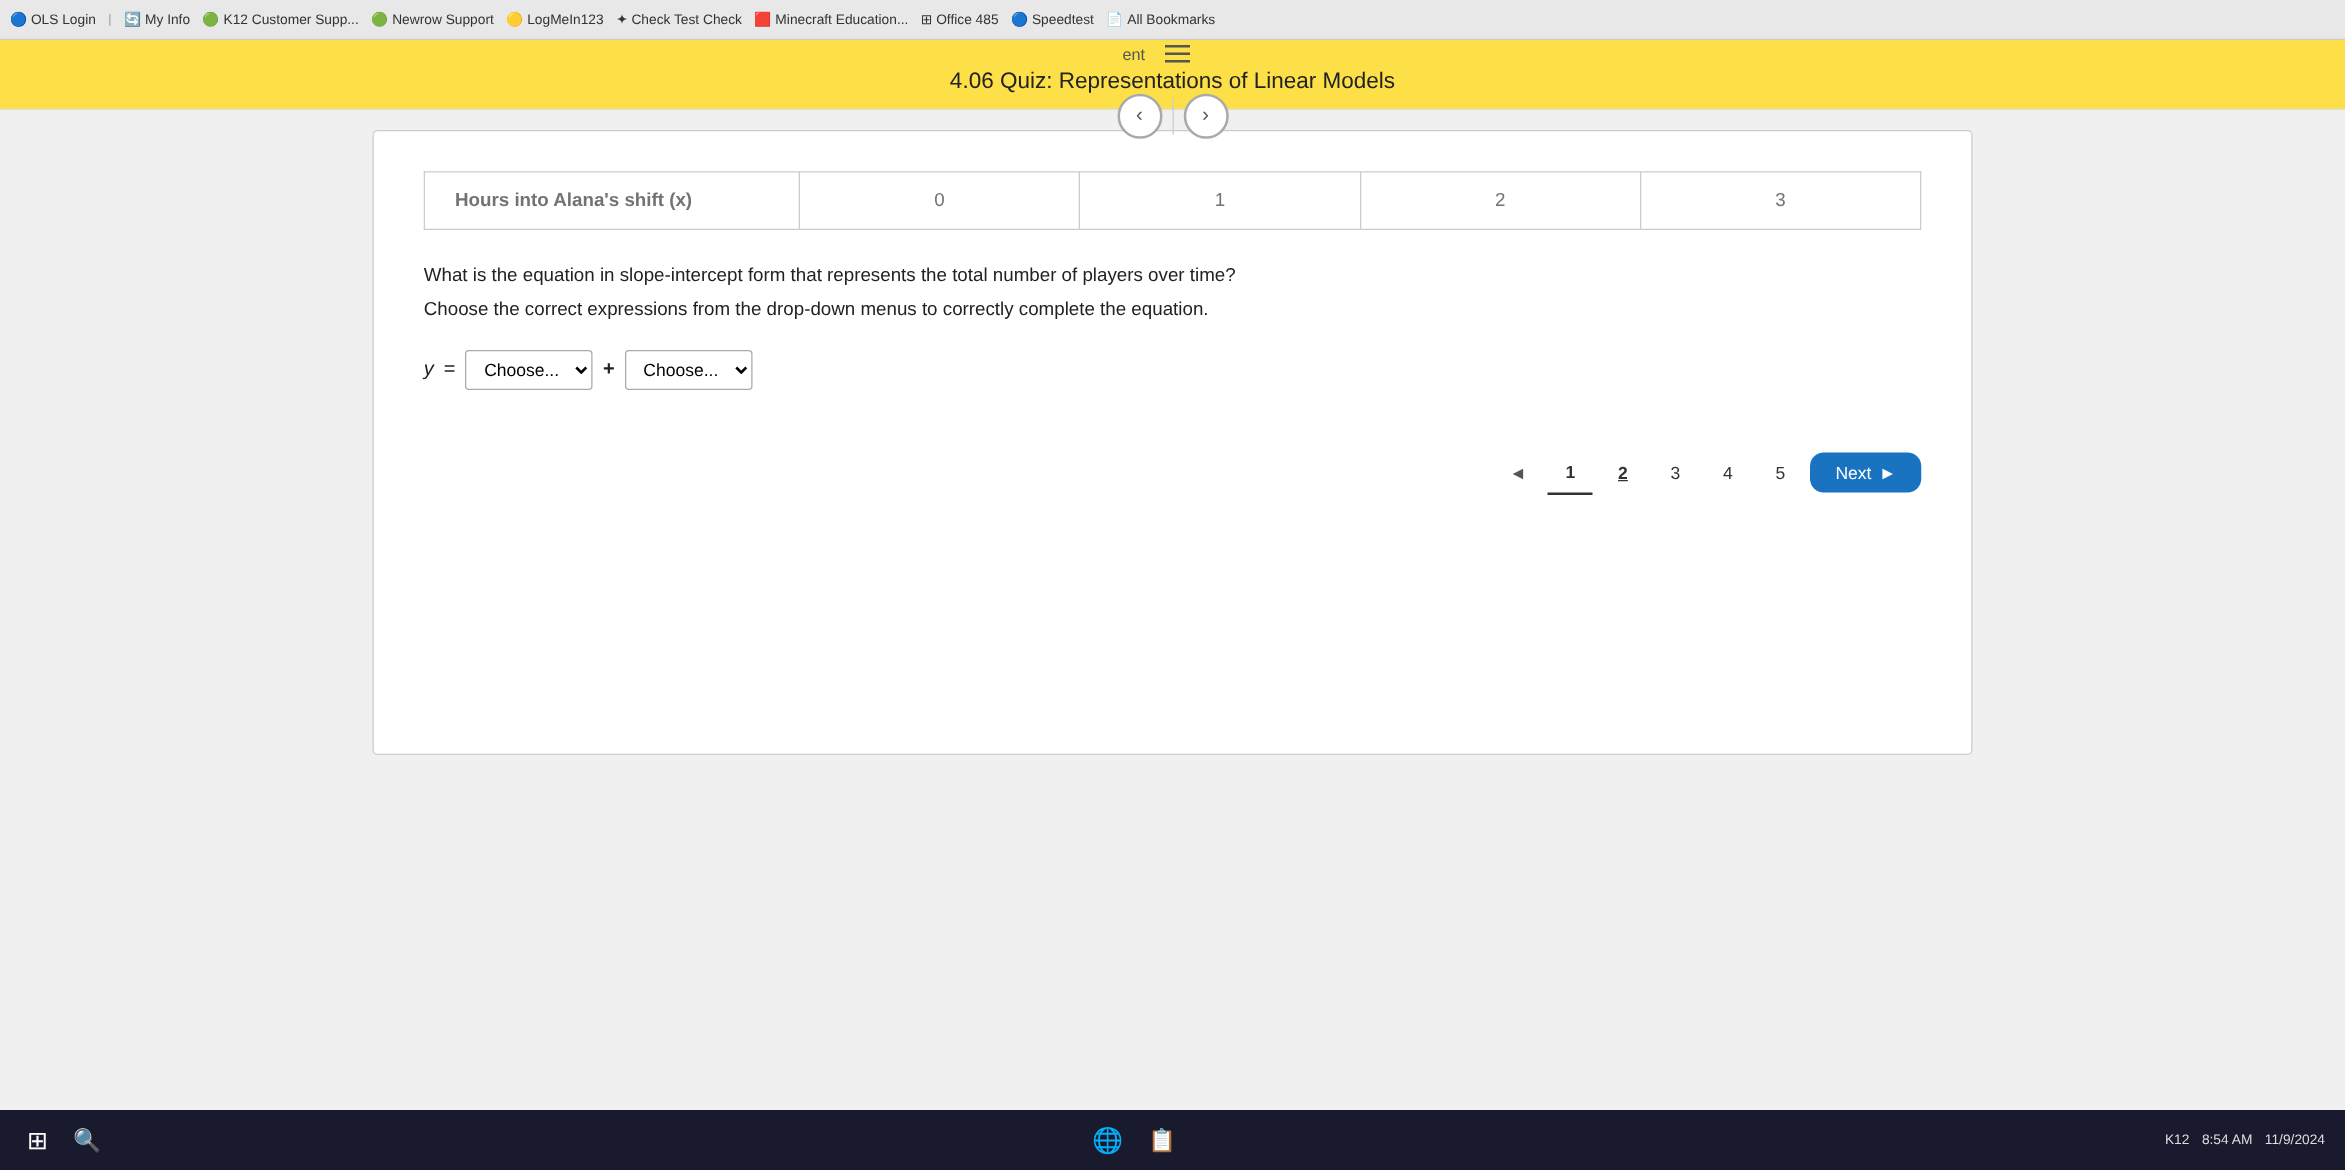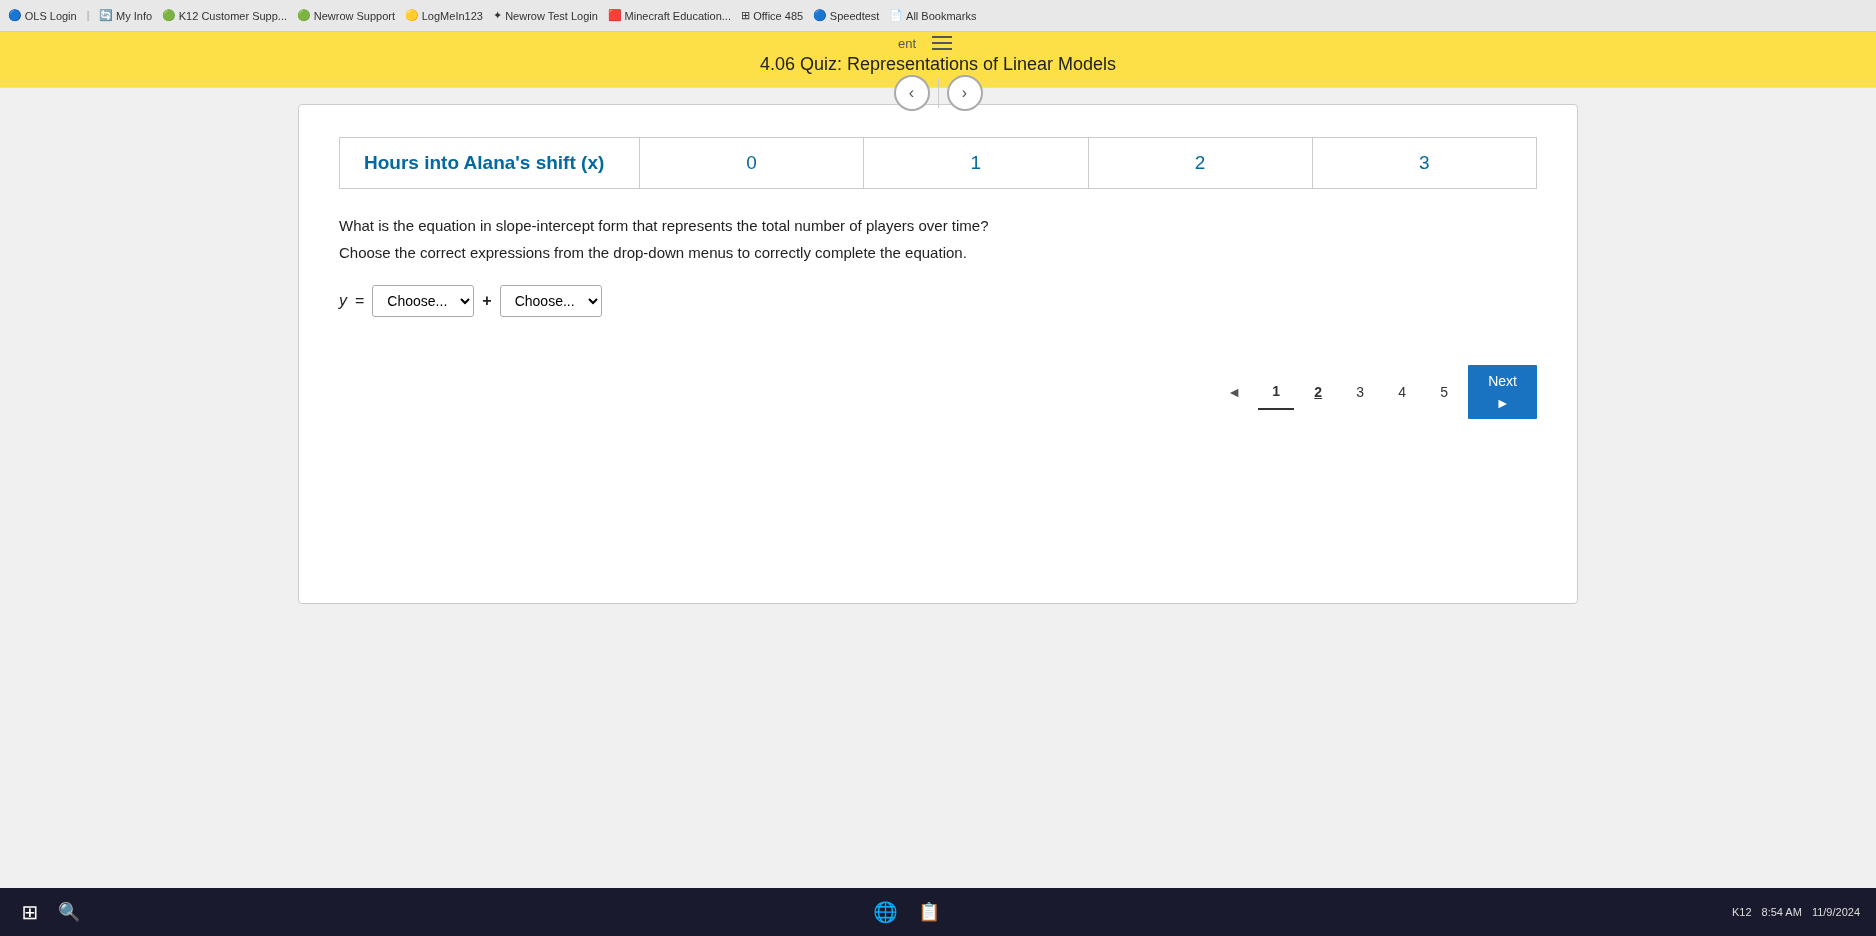--- a/index.html
+++ b/index.html
@@ -106,22 +106,22 @@
     
     .data-table {
       width: 100%;
       border-collapse: collapse;
       margin-bottom: 28px;
     }
     .data-table td {
       border: 1px solid #ccc;
       padding: 14px 20px;
       text-align: center;
-      font-size: 19px;
-      color: #0369a1;
+      font-size: 15px;
+      color: #737373;
     }
     .data-table td:first-child {
       text-align: left;
       font-weight: bold;
       padding-left: 24px;
       width: 300px;
     }
 
     .instruction-text {
       font-size: 15px;
@@ -197,24 +197,23 @@
       cursor: pointer;
       color: #555;
     }
     .next-btn {
       background: #1a73c0;
       color: #fff;
       border: none;
       padding: 8px 20px;
       font-size: 14px;
       cursor: pointer;
-      border-radius: 1px;
+      border-radius: 11px;
       display: flex;
       gap: 6px;
-      flex-direction: column;
     }
 
     
     .taskbar {
       background: #1a1a2e;
       height: 48px;
       display: flex;
       align-items: center;
       justify-content: space-between;
       padding: 0 16px;
@@ -283,21 +282,21 @@
   <span class="browser-bar-item">
     <span>🟢</span>
     <span>Newrow Support</span>
   </span>
   <span class="browser-bar-item">
     <span>🟡</span>
     <span>LogMeIn123</span>
   </span>
   <span class="browser-bar-item">
     <span>✦</span>
-    <span>Newrow Test Login</span>
+    <span>Check Test Check</span>
   </span>
   <span class="browser-bar-item">
     <span>🟥</span>
     <span>Minecraft Education...</span>
   </span>
   <span class="browser-bar-item">
     <span>⊞</span>
     <span>Office 485</span>
   </span>
   <span class="browser-bar-item">

